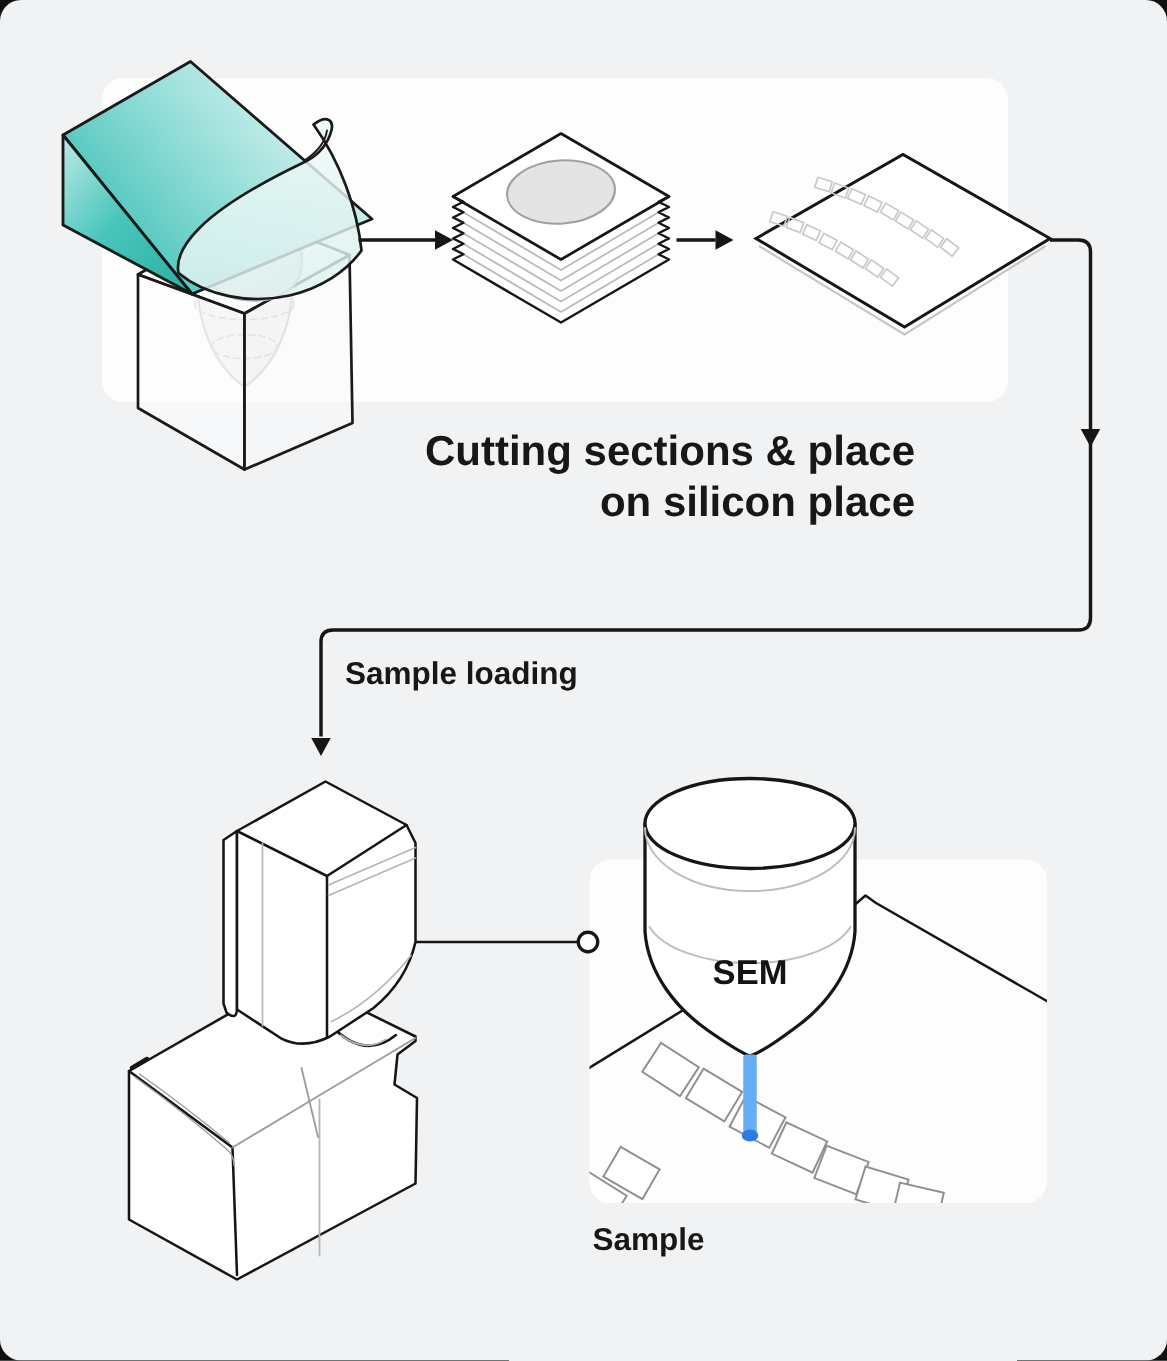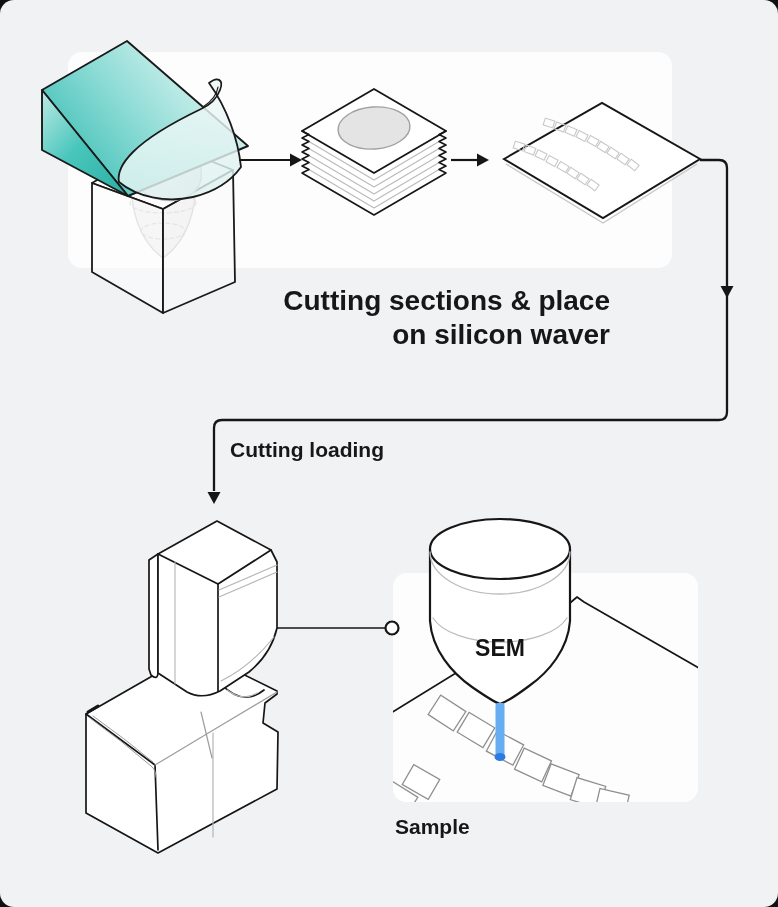--- a/index.html
+++ b/index.html
@@ -181,18 +181,18 @@
     </g>
 
     <g>
       <rect x="495.5" y="703" width="9" height="55" rx="2" fill="#66adf1"></rect>
       <ellipse cx="500" cy="757" rx="5.5" ry="4" fill="#2d7be2"></ellipse>
     </g>
   </svg>
 
   <div class="caption caption-cutting">
     <div>Cutting sections &amp; place</div>
-    <div>on silicon waver</div>
+    <div>on silicon place</div>
   </div>
-  <div class="caption caption-sample">Cutting loading</div>
+  <div class="caption caption-sample">Sample loading</div>
   <div class="caption caption-imaging">Sample</div>
 
 </div>
 
 </body></html>

